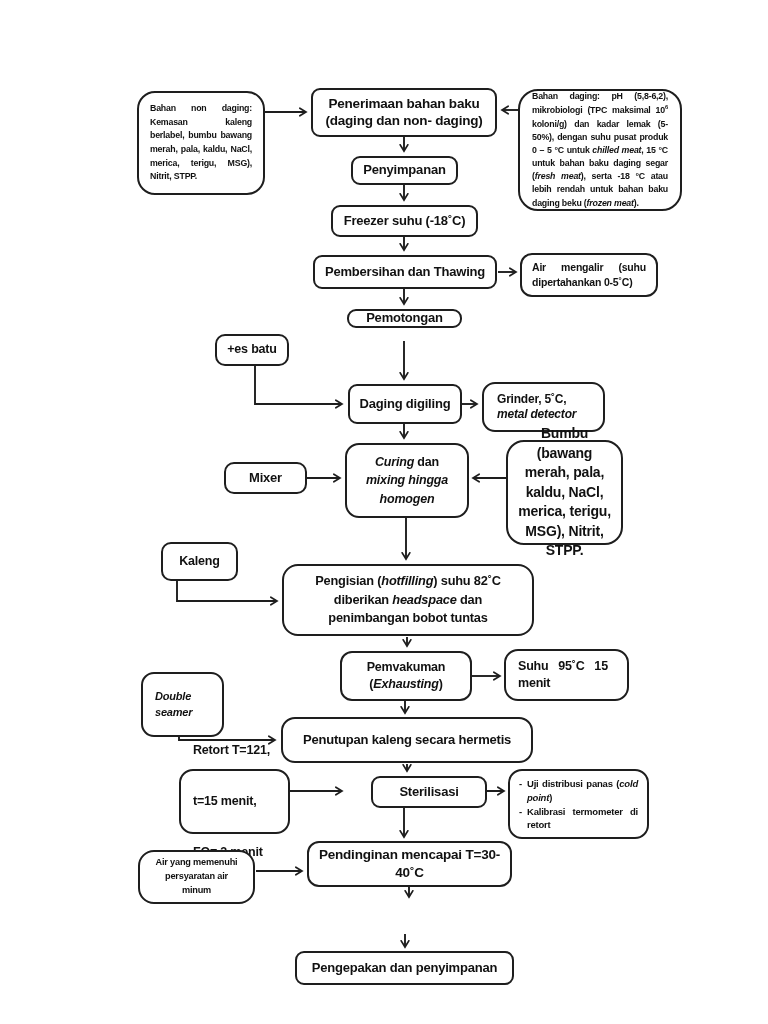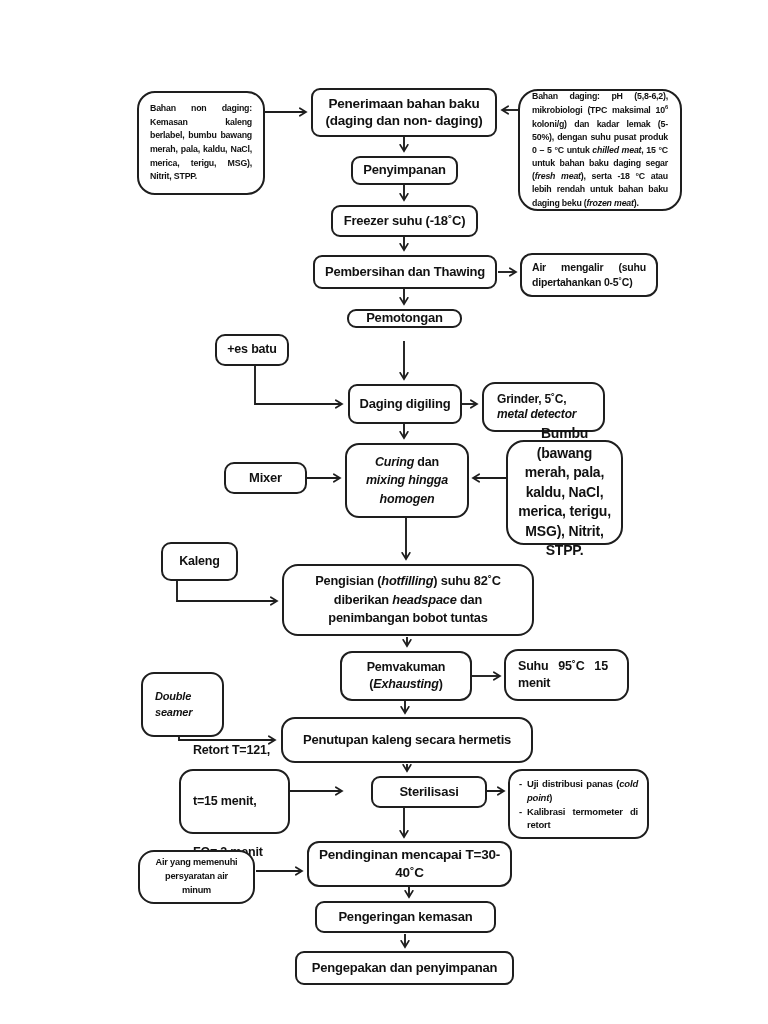--- a/index.html
+++ b/index.html
@@ -172,21 +172,18 @@
 
   <div class="box annot" style="left:138px;top:850px;width:117px;height:54px;border-radius:16px;font-size:9.2px;line-height:1.5;padding:4px 10px;">
     <div>Air yang memenuhi persyaratan air minum</div>
   </div>
 
   <div class="box" style="left:307px;top:841px;width:205px;height:46px;border-radius:12px;font-size:13.5px;line-height:1.35;">
     <div>Pendinginan mencapai T=30-</div>
     <div>40˚C</div>
   </div>
 
-  <div class="box" style="left:315px;top:901px;width:181px;height:32px;font-size:13px;">
-    <div>Pengeringan kemasan</div>
-  </div>
 
   <div class="box" style="left:295px;top:951px;width:219px;height:34px;font-size:13px;">
     <div>Pengepakan dan penyimpanan</div>
   </div>
 
 </div>
 
 </body></html>

